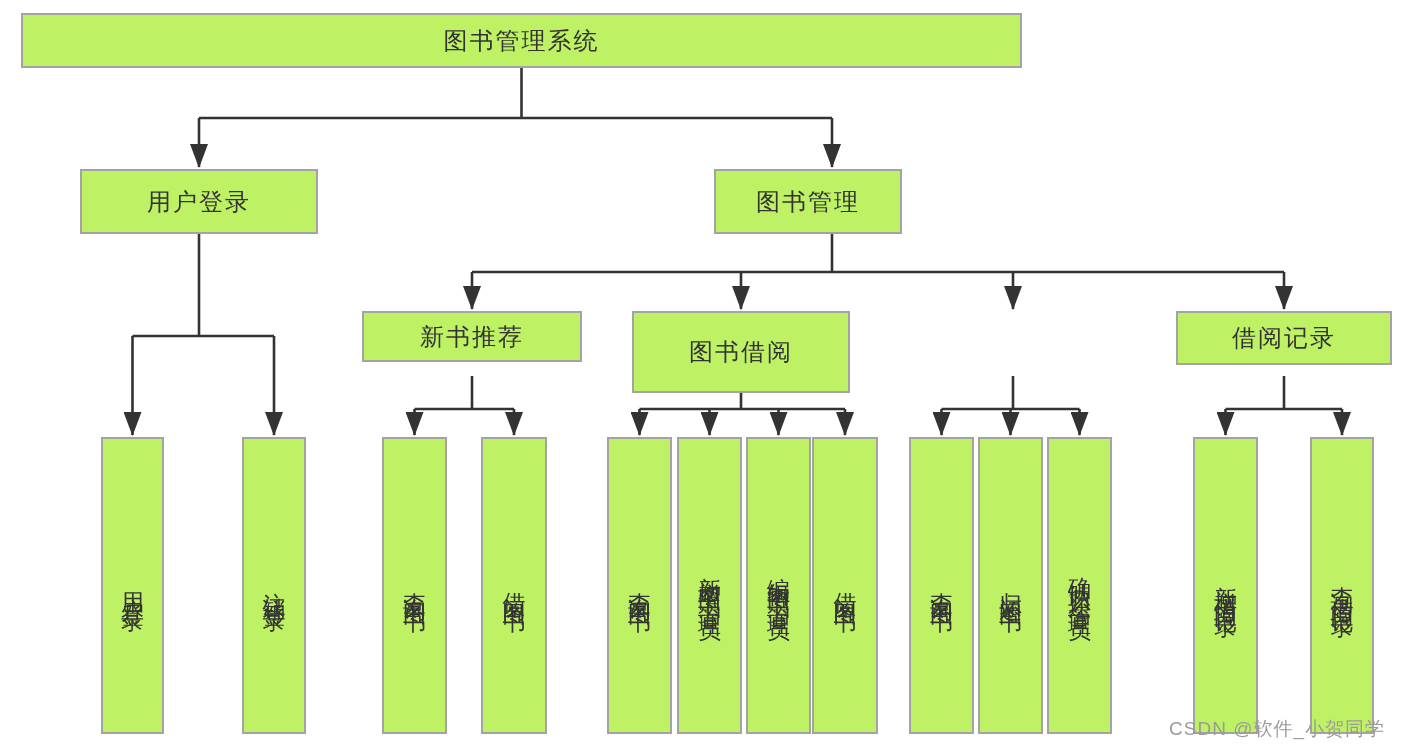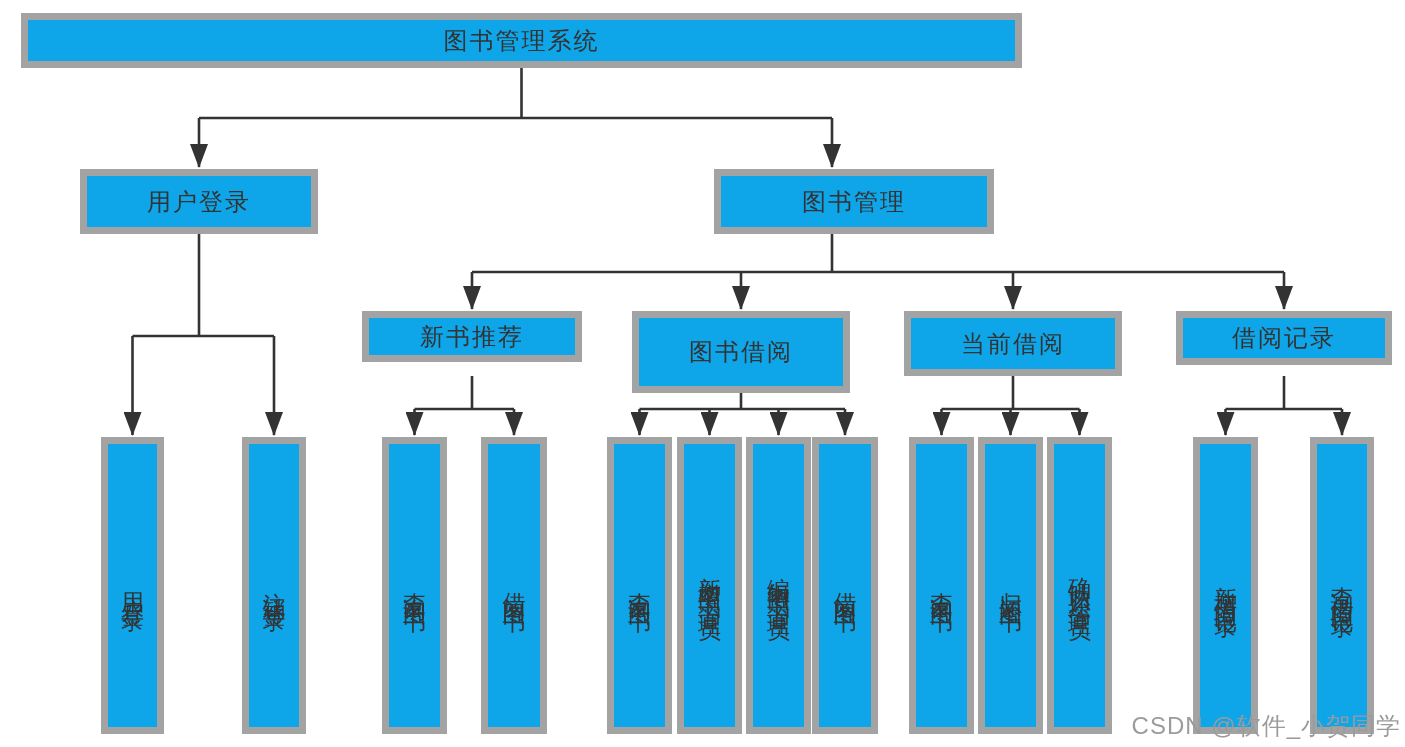--- a/index.html
+++ b/index.html
@@ -19,45 +19,45 @@
   #edges {
     position: absolute;
     left: 0;
     top: 0;
     width: 1405px;
     height: 747px;
   }
   .box {
     position: absolute;
     box-sizing: border-box;
-    border: 7px solid #a3a3a3;
-    background: #0ea5e9;
+    border: 2px solid #a3a3a3;
+    background: #bef264;
     display: flex;
     align-items: center;
     justify-content: center;
     text-align: right;
   }
   .h-label {
     font-size: 24px;
     letter-spacing: 2px;
     white-space: nowrap;
   }
   .leaf .v-label {
     writing-mode: vertical-rl;
     text-orientation: mixed;
     font-size: 23px;
     line-height: 1;
     letter-spacing: 6px;
     white-space: nowrap;
   }
   .watermark {
     position: absolute;
-    right: 4px;
+    right: 20px;
     bottom: 5px;
-    font-size: 24px;
+    font-size: 19px;
     color: #9b9b9b;
     letter-spacing: 1px;
     white-space: nowrap;
   }
   svg .ln {
     stroke: #333333;
     stroke-width: 2.6;
     fill: none;
   }
 </style>
@@ -128,32 +128,29 @@
     </g>
   </svg>
 
   <div class="box" style="left:21px; top:13px; width:1001px; height:55px;">
     <span class="h-label">图书管理系统</span>
   </div>
 
   <div class="box" style="left:80px; top:169px; width:238px; height:65px;">
     <span class="h-label">用户登录</span>
   </div>
-  <div class="box" style="left:714px; top:169px; width:280px; height:65px;">
+  <div class="box" style="left:714px; top:169px; width:188px; height:65px;">
     <span class="h-label">图书管理</span>
   </div>
 
   <div class="box" style="left:362px; top:311px; width:220px; height:51px;">
     <span class="h-label">新书推荐</span>
   </div>
   <div class="box" style="left:632px; top:311px; width:218px; height:82px;">
     <span class="h-label">图书借阅</span>
-  </div>
-  <div class="box" style="left:904px; top:311px; width:218px; height:65px;">
-    <span class="h-label">当前借阅</span>
   </div>
   <div class="box" style="left:1176px; top:311px; width:216px; height:54px;">
     <span class="h-label">借阅记录</span>
   </div>
 
   <div class="box leaf" style="left:101px; top:437px; width:63px; height:297px;">
     <span class="v-label">用户登录</span>
   </div>
   <div class="box leaf" style="left:242px; top:437px; width:64px; height:297px;">
     <span class="v-label">注销登录</span>

